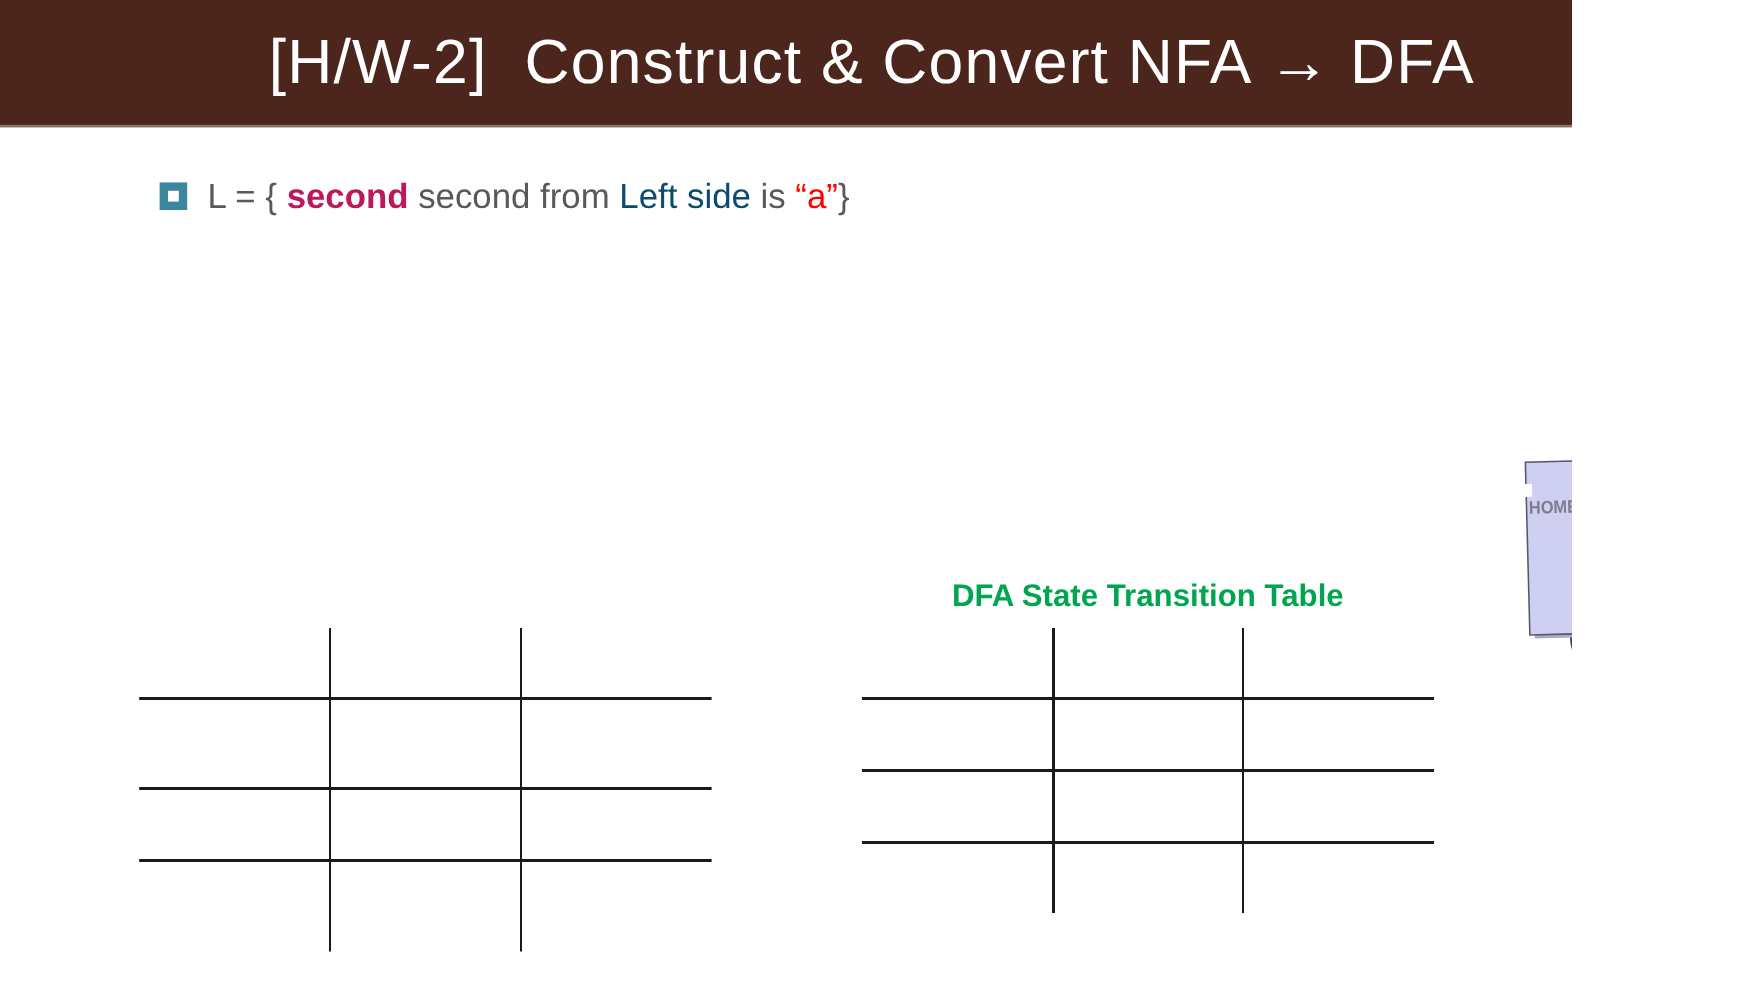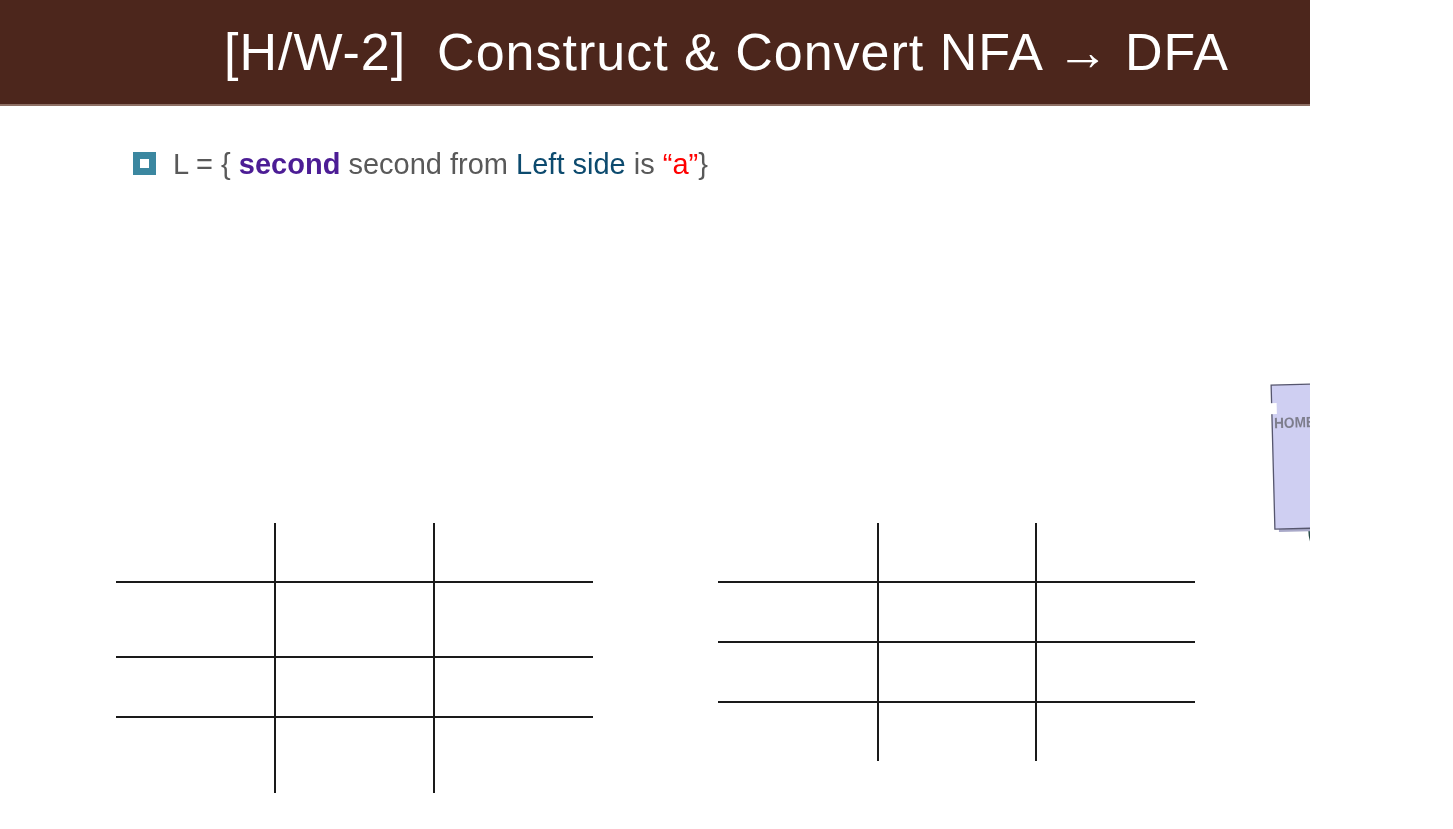--- a/index.html
+++ b/index.html
@@ -23,21 +23,21 @@
     display:inline-block;width:23px;height:23px;background:#3b87a0;
     margin-top:6px;position:relative;flex:0 0 auto;
   }
   .bullet-inner{
     position:absolute;left:7px;top:7px;width:9px;height:9px;background:#ffffff;
   }
   .bullet-text{
     margin:0 0 0 17px;font-size:29px;line-height:36px;color:#595959;white-space:pre;
   }
   .t-gray{color:#595959;}
-  .t-brown{color:#4c1d95;font-weight:bold;margin-top:26px;}
+  .t-brown{color:#be185d;font-weight:bold;margin-top:26px;}
   .t-blue{color:#0c4a6e;}
   .t-red{color:#ff0000;}
   
   .table-title{
     position:absolute;width:477px;text-align:center;
     font-size:26px;font-weight:bold;letter-spacing:0px;
   }
   .table-title.nfa{left:116px;top:481px;color:#ff0000;}
   .table-title.dfa{left:718px;top:481px;color:#00a64f;}
   
@@ -57,20 +57,21 @@
     <h1>[H/W-2]  Construct &amp; Convert NFA → DFA</h1>
   </header>
 
   <div class="bullet-row">
     <span class="bullet-marker">
         <span class="bullet-inner"></span>
       </span>
     <p class="bullet-text"><span class="t-gray">L = { </span><span class="t-brown">second</span><span class="t-gray"> second from </span><span class="t-blue">Left side</span><span class="t-gray"> is </span><span class="t-red">“a”</span><span class="t-gray">}</span></p>
   </div>
 
+  <div class="table-title dfa">DFA State Transition Table</div>
 
   <svg class="grid nfa-grid" width="477" height="270" viewBox="0 0 477 270" shape-rendering="crispEdges">
     <line x1="159" y1="0" x2="159" y2="270"></line>
     <line x1="318" y1="0" x2="318" y2="270"></line>
     <line x1="0" y1="59" x2="477" y2="59"></line>
     <line x1="0" y1="134" x2="477" y2="134"></line>
     <line x1="0" y1="194" x2="477" y2="194"></line>
   </svg>
 
   <svg class="grid dfa-grid" width="477" height="238" viewBox="0 0 477 238" shape-rendering="crispEdges">

